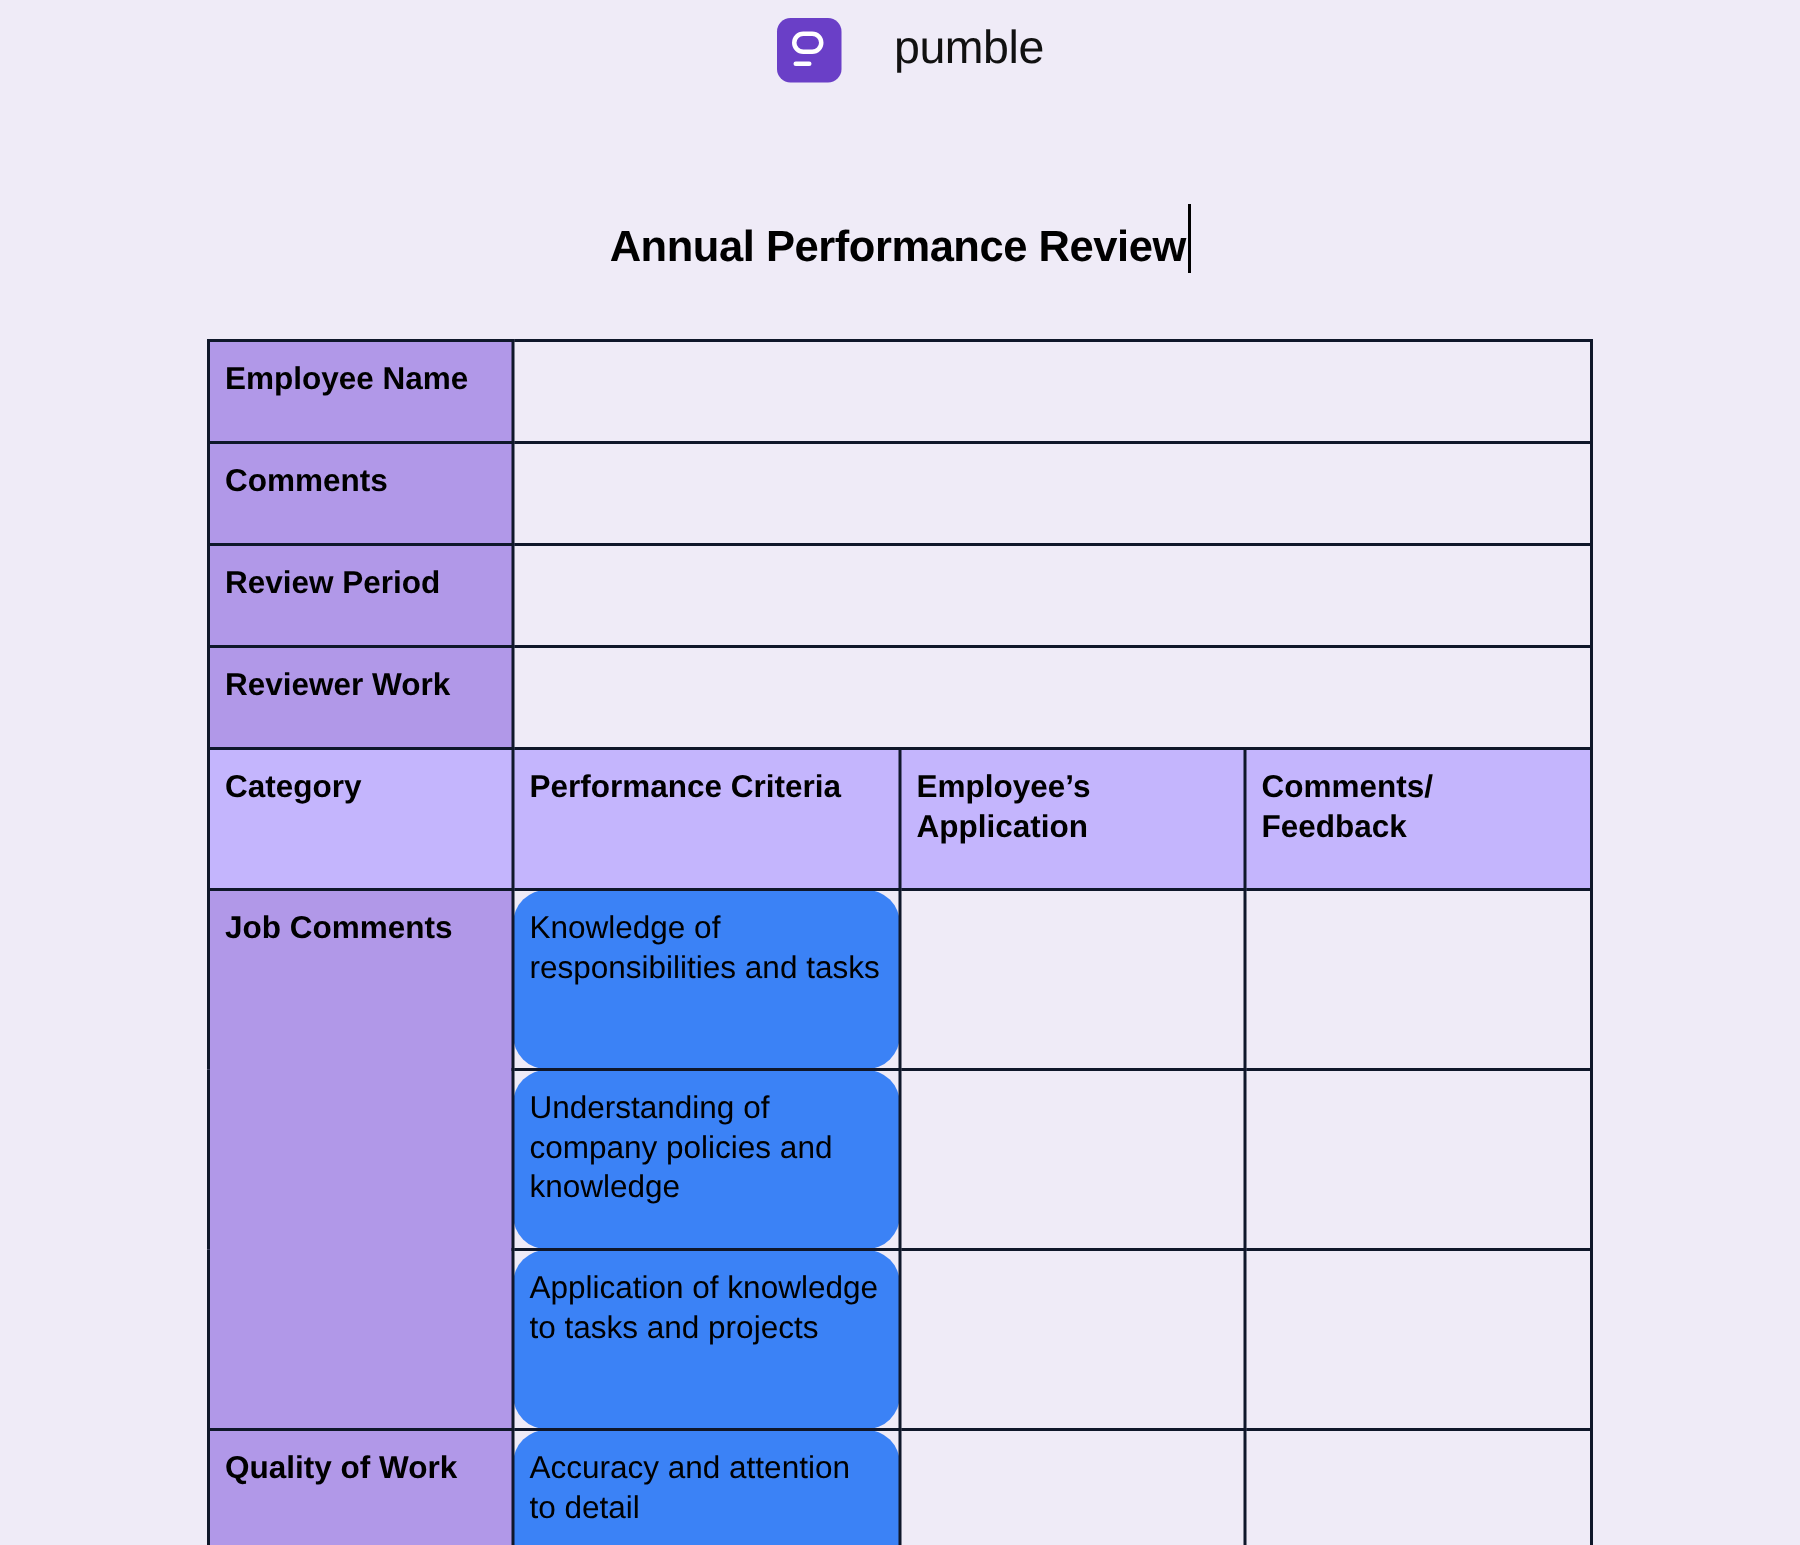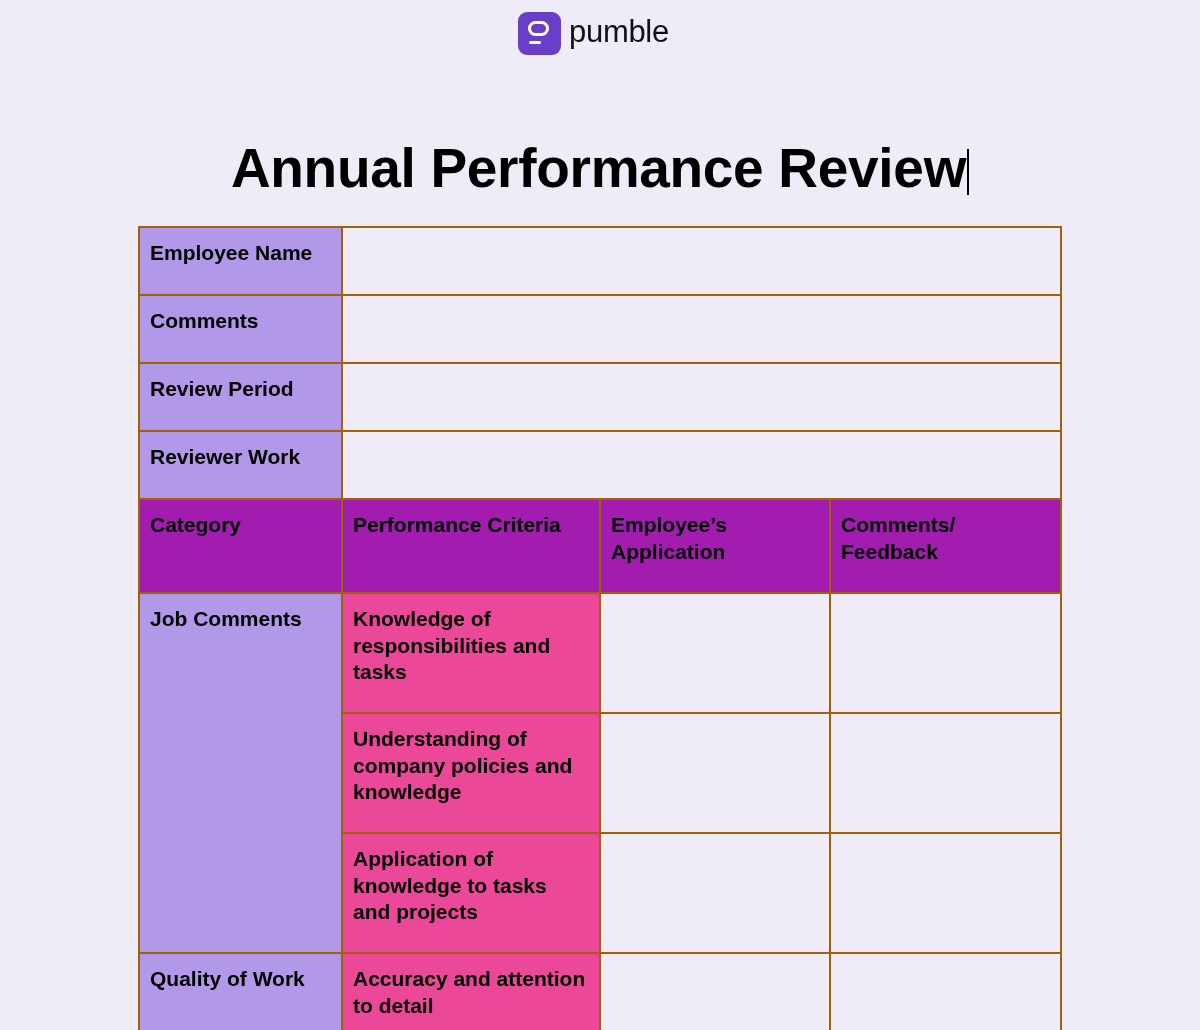--- a/index.html
+++ b/index.html
@@ -22,45 +22,46 @@
     position:absolute; left:10px; top:9px; width:21px; height:15px;
     border:3px solid #fff; border-radius:8px; box-sizing:border-box;
   }
   .logo-mark .bar {
     position:absolute; left:11px; top:29px; width:12px; height:3px;
     background:#fff; border-radius:2px;
   }
   .logo-text {
     font-size:31px; font-weight:500; letter-spacing:-0.3px; color:#111;
     margin-top:-4px;
+    margin-left:27px;
   }
   .title {
     position:absolute; top:136px; left:0; width:1200px;
-    text-align:center; font-size:55px; font-weight:700; letter-spacing:-0.3px;
+    text-align:center; font-size:29px; font-weight:700; letter-spacing:-0.3px;
   }
   .title .caret {
     display:inline-block; width:2px; height:46px; background:#000;
     vertical-align:-8px; margin-left:1px;
   }
   table.review {
     position:absolute; left:138px; top:226px;
     border-collapse:collapse; table-layout:fixed;
     width:922px;
   }
   table.review td {
-    border:2px solid #a16207;
+    border:2px solid #0f172a;
     vertical-align:top;
     padding:12px 10px 10px 10px;
     font-size:21px; line-height:26.5px;
     box-sizing:border-box;
   }
   td.lab { background:#b198e8; font-weight:700; }
-  td.hdr { background:#a21caf; font-weight:700; }
+  td.hdr { background:#c4b5fd; font-weight:700; }
   td.val { background:#efebf7; }
-  td.crit { background:#ec4899; font-weight:700; }
+  td.crit { background:#3b82f6; font-weight:400;border-radius:23px; }
   col.c1 { width:203px; }
   col.c2 { width:258px; }
   col.c3 { width:230px; }
   col.c4 { width:231px; }
   tr.info td { height:68px; }
   tr.head td { height:94px; }
   tr.crit-row td { height:120px; }
 </style>
 </head>
 <body>

